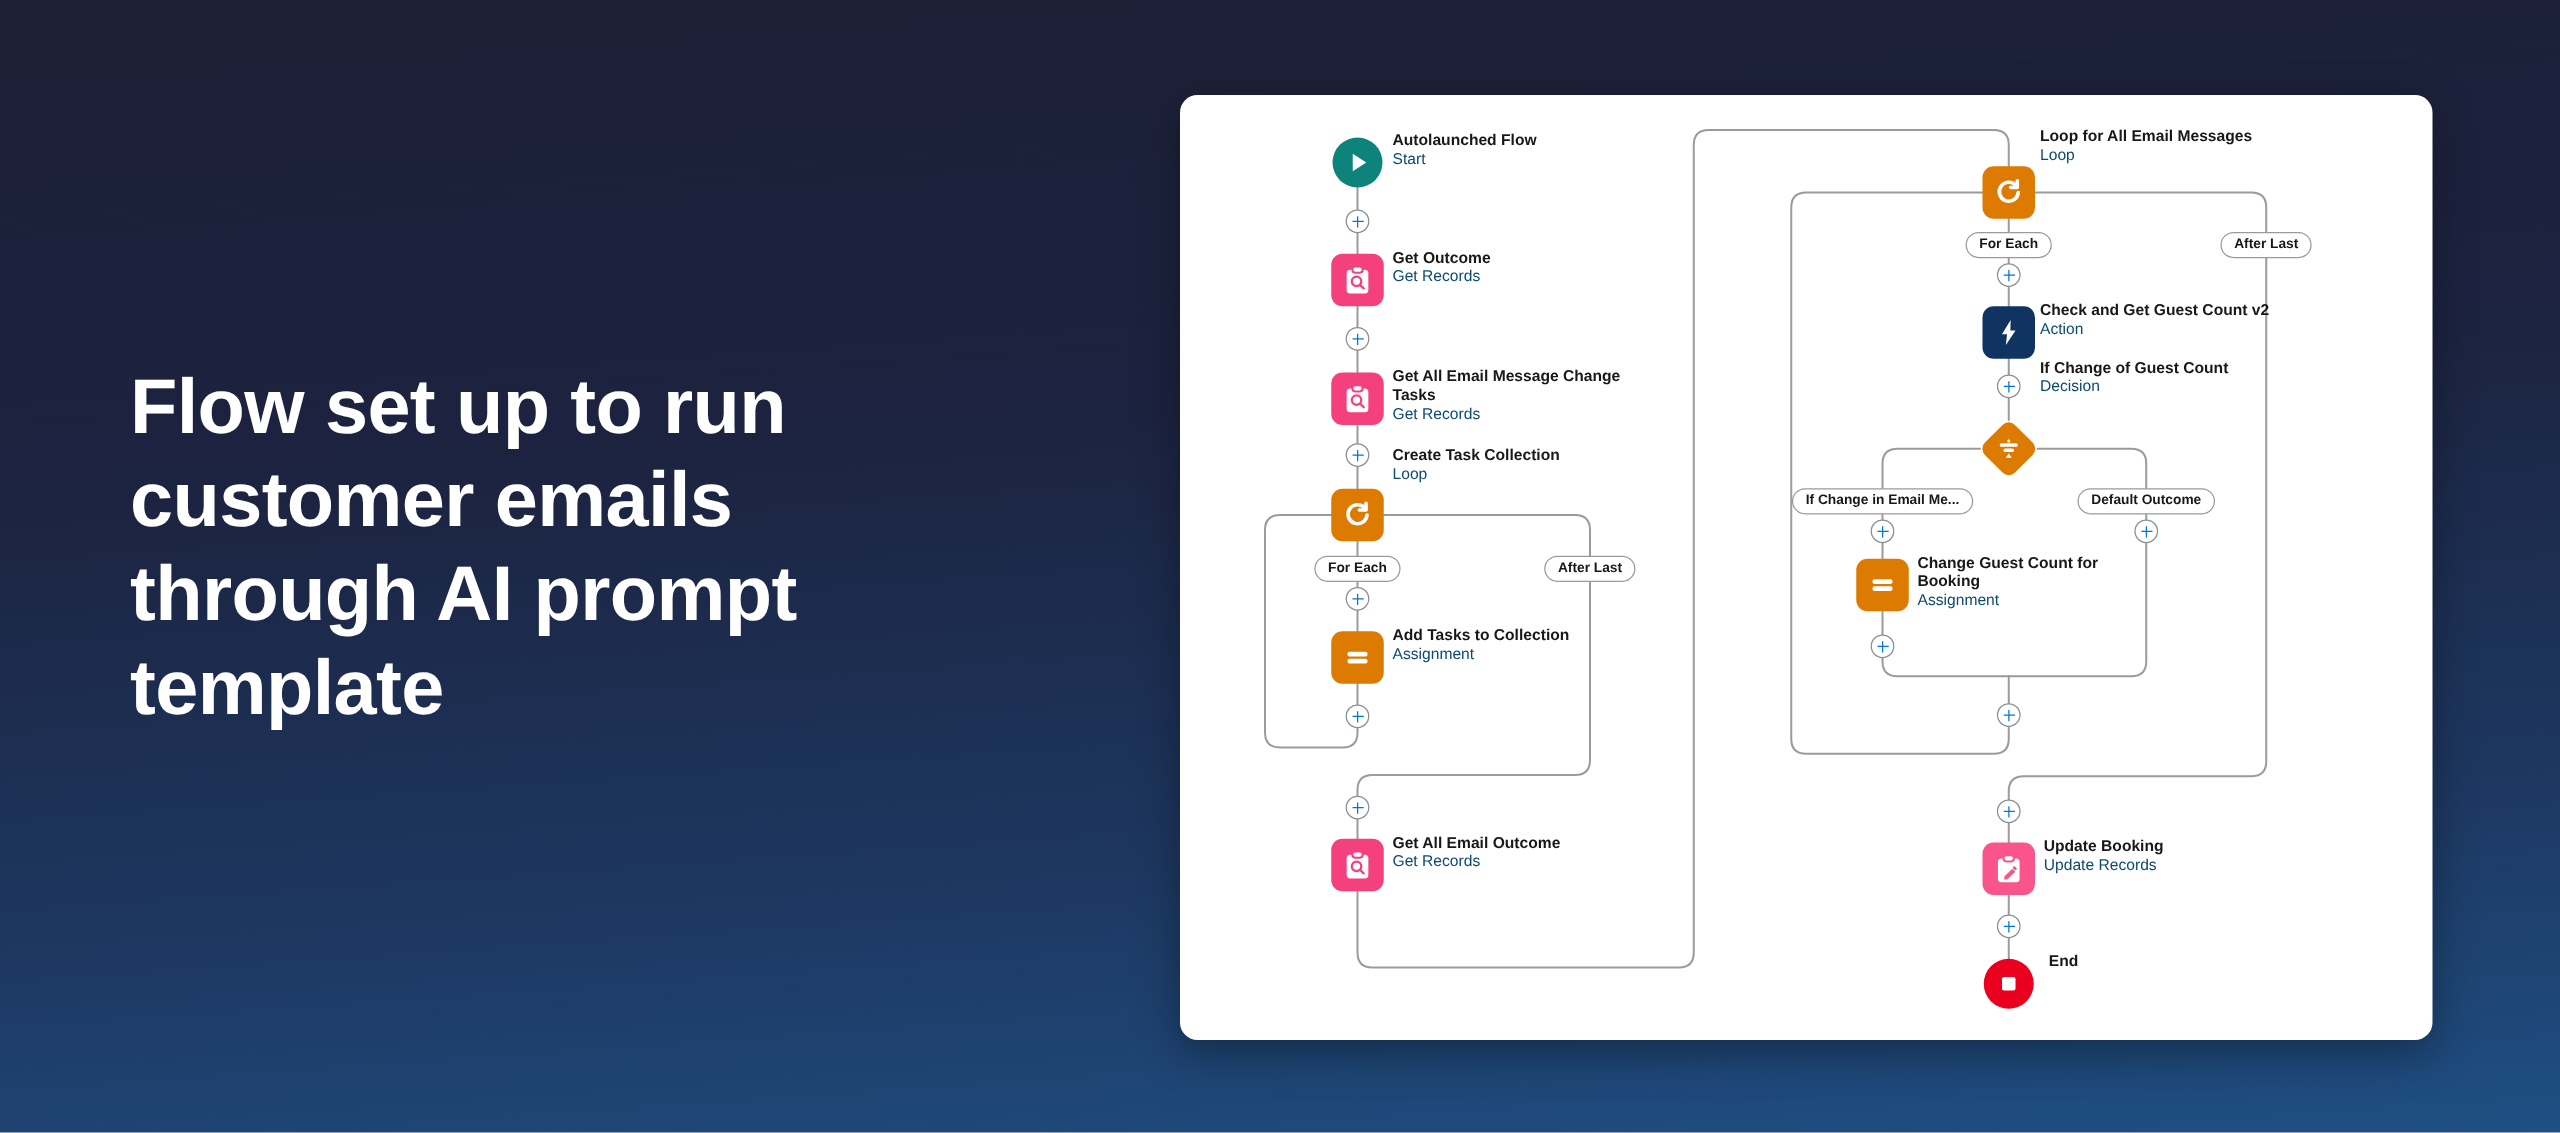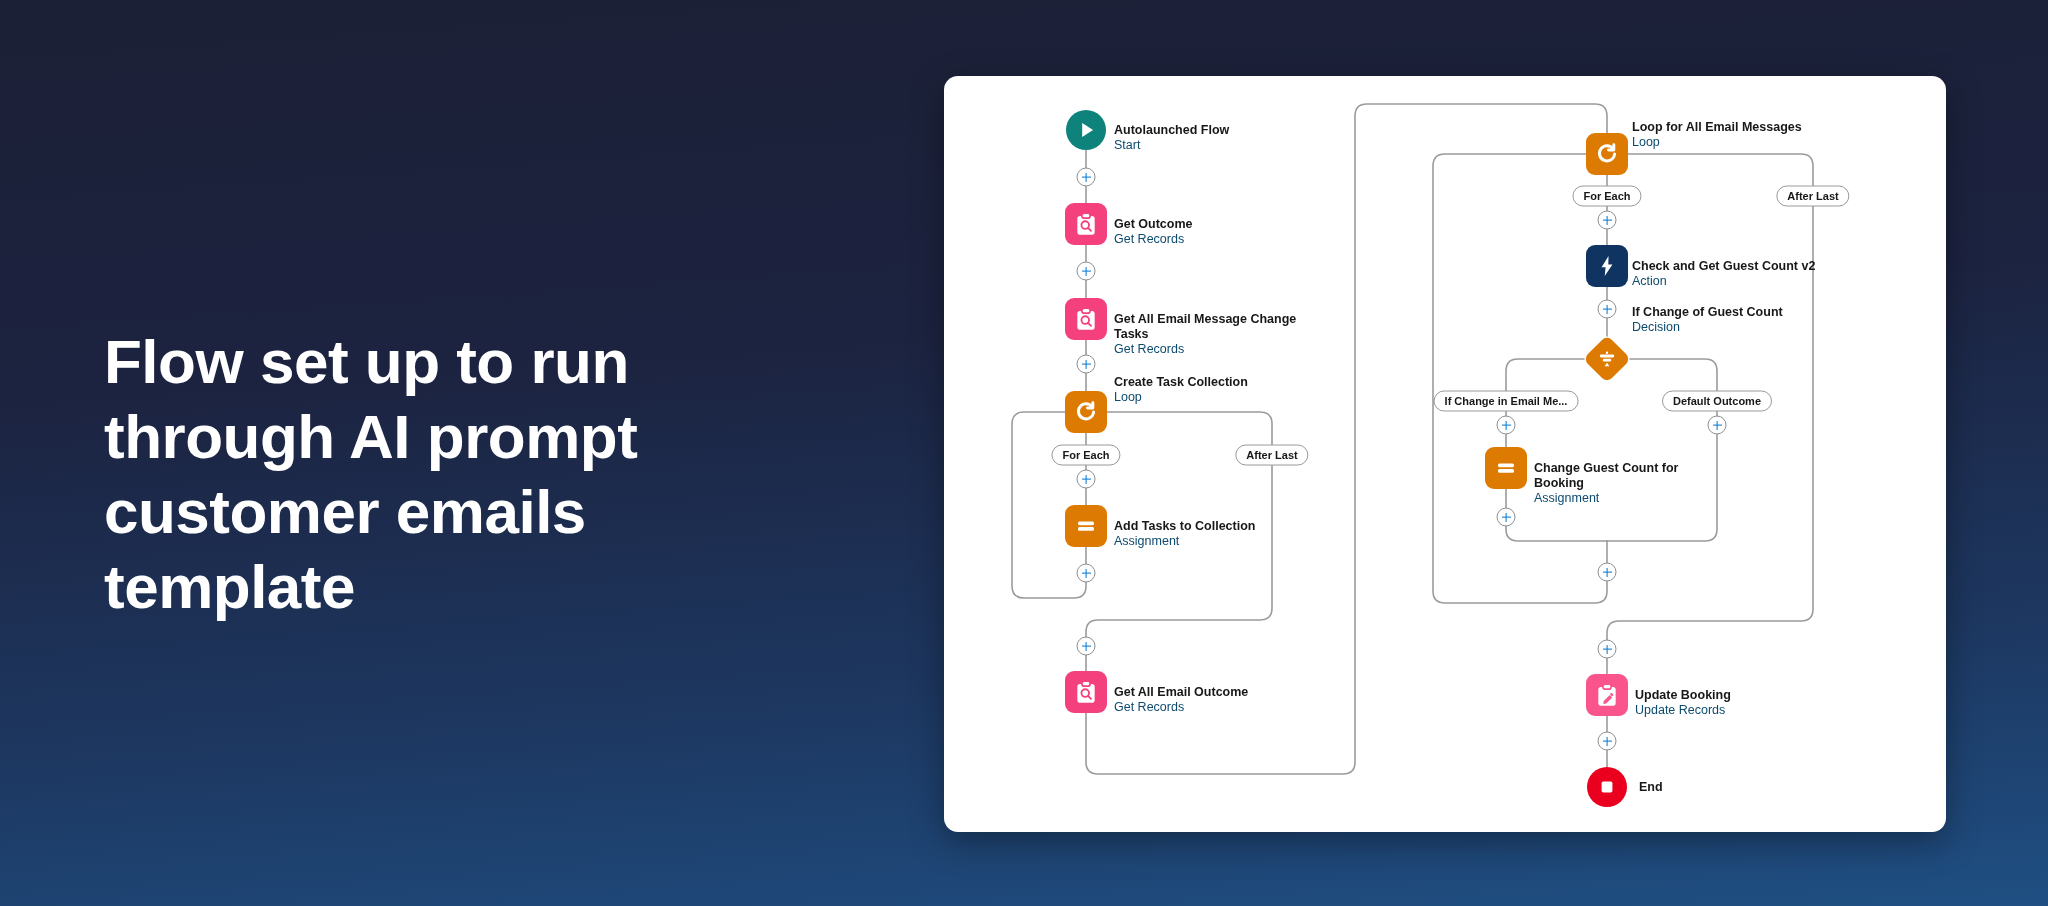--- a/index.html
+++ b/index.html
@@ -4,21 +4,21 @@
 <style>
   * { margin:0; padding:0; box-sizing:border-box; }
   html,body { width:2048px; height:906px; }
   body {
     font-family:"Liberation Sans", sans-serif;
     background:linear-gradient(176deg, #1c2036 0%, #1c2340 38%, #1d3760 72%, #1f4f83 100%);
     position:relative; overflow:hidden;
   }
 
   
-  .hero { position:absolute; left:104px; top:288px; width:720px;margin-top:36px; }
+  .hero { position:absolute; left:104px; top:288px; width:720px; }
   .hero-line { display:block; color:#ffffff; font-size:62px; line-height:75px;
                font-weight:700; letter-spacing:-0.5px; }
 
   
   .card { position:absolute; left:944px; top:76px; width:1002px; height:756px;
           background:#ffffff; border-radius:14px; box-shadow:0 10px 34px rgba(0,0,0,.35); }
   .edges { position:absolute; left:0; top:0; }
 
   
   .node { position:absolute; display:flex; align-items:center; justify-content:center;
@@ -29,21 +29,21 @@
   .diamond svg { transform:rotate(-45deg); width:24px; height:24px; }
 
   .c-start  { background:var(--c-start,#0E837B);  color:var(--c-start,#0E837B); }
   .c-record { background:var(--c-record,#F4417D); color:var(--c-record,#F4417D); }
   .c-update { background:var(--c-record-update,#F9558C); color:var(--c-record-update,#F9558C); }
   .c-orange { background:var(--c-loop,#DD7A01);   color:var(--c-loop,#DD7A01); }
   .c-action { background:var(--c-action,#0F3462); color:var(--c-action,#0F3462); }
   .c-end    { background:var(--c-end,#EA001E);    color:var(--c-end,#EA001E); }
 
   
-  .nlabel { position:absolute; width:215px; font-size:12.5px; line-height:15px; color:#181818;margin-top:18px; }
+  .nlabel { position:absolute; width:215px; font-size:12.5px; line-height:15px; color:#181818; }
   .nlabel .t { display:block; font-weight:700; }
   .nlabel .s { display:block; font-weight:400; color:#0c4a6e; }
   .w205 { width:205px; } .w155 { width:155px; }
 
   
   .pill { position:absolute; transform:translate(-50%,-50%); background:#fff;
           border:1px solid #9a9a9a; border-radius:11px; padding:3px 10px 4px;
           font-size:11px; font-weight:700; color:#181818; white-space:nowrap; cursor:pointer; }
 
   
@@ -52,22 +52,22 @@
   .plus::before, .plus::after { content:""; position:absolute; left:50%; top:50%;
           background:var(--c-plus,#0176D3); transform:translate(-50%,-50%); }
   .plus::before { width:9px;  height:1.8px; }
   .plus::after  { width:1.8px; height:9px; }
 </style>
 </head>
 <body>
 
 <div class="hero">
   <span class="hero-line">Flow set up to run</span>
+  <span class="hero-line">customer emails</span>
   <span class="hero-line">through AI prompt</span>
-  <span class="hero-line">customer emails</span>
   <span class="hero-line">template</span>
 </div>
 
 <div class="card">
 
   <svg class="edges" width="1002" height="756" viewBox="0 0 1002 756">
     <g fill="none" stroke="var(--c-connector,#9B9B9B)" stroke-width="1.6" stroke-linecap="round">
 
       <path d="M142,74 V510 Q142,522 130,522 H80 Q68,522 68,510 V348 Q68,336 80,336 H121"></path>
 

